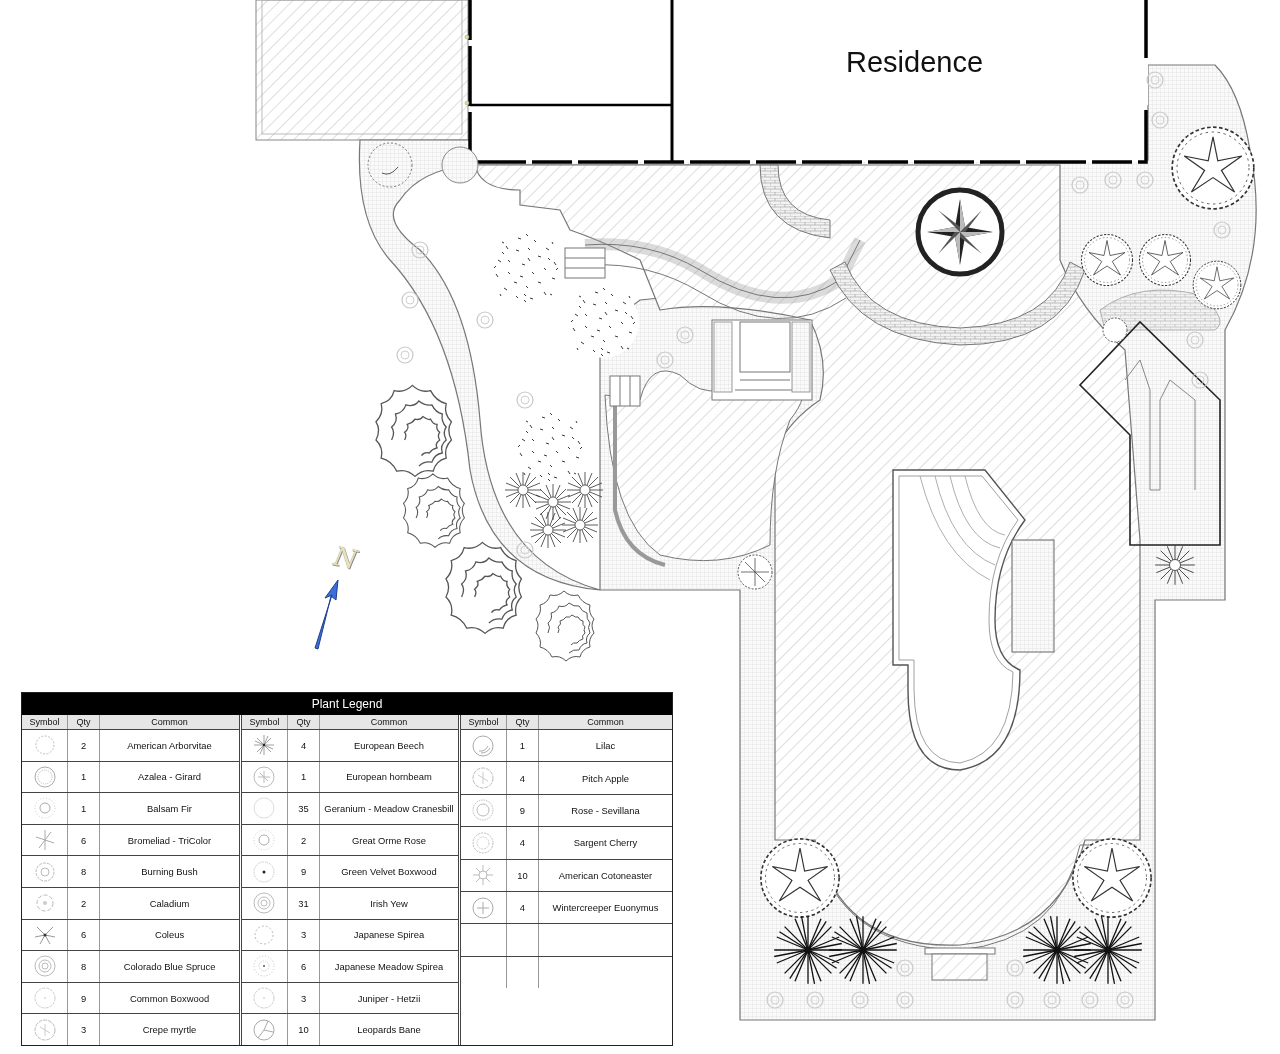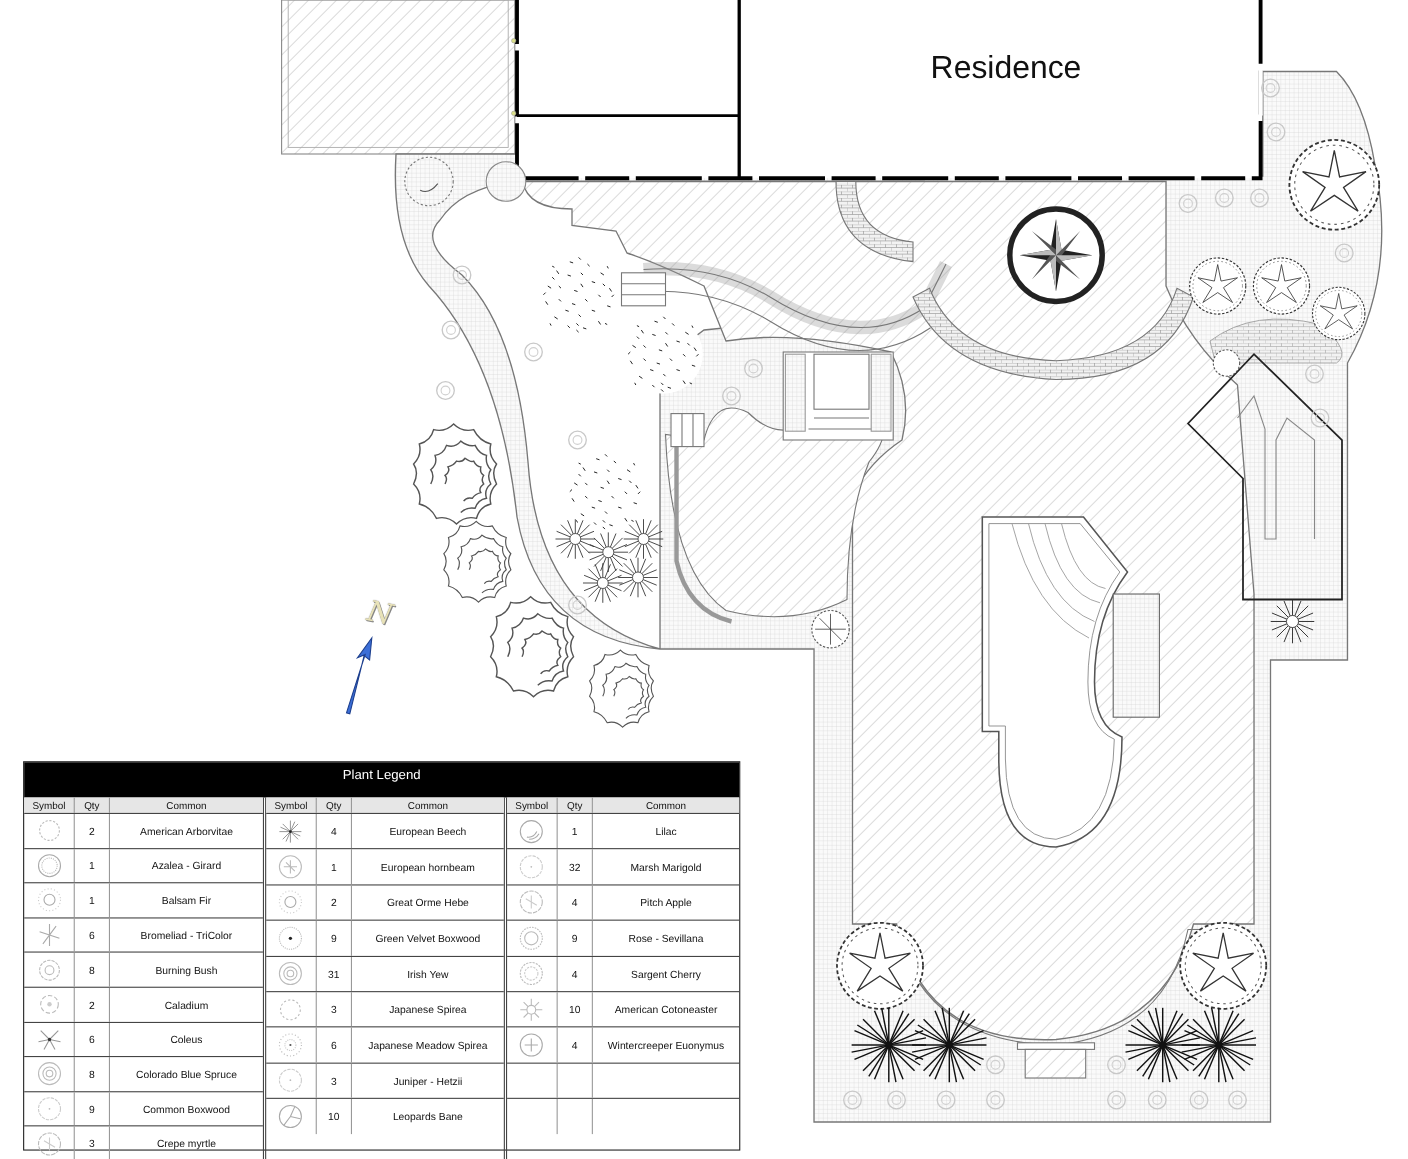--- a/index.html
+++ b/index.html
@@ -1,21 +1,21 @@
 <!DOCTYPE html>
 <html><head>
 <meta charset="utf-8">
 <style>
   html,body{margin:0;padding:0;background:#fff;}
   body{width:1280px;height:1054px;position:relative;overflow:hidden;font-family:"Liberation Sans",sans-serif;}
   #plan{position:absolute;left:0;top:0;width:1280px;height:1054px;}
   .residence-label{position:absolute;left:846px;top:6px;font-size:29px;color:#111;font-family:"Liberation Sans",sans-serif;margin-top:40px;}
   .north-n{position:absolute;left:334px;top:543px;font-family:"DejaVu Serif",serif;font-style:italic;font-size:26px;color:#e8e2b8;text-shadow:0 0 1px #777,1px 1px 0 #888;transform:rotate(12deg);}
   #legend{position:absolute;left:21px;top:692px;width:652px;height:354px;border:1px solid #222;background:#fff;box-sizing:border-box;}
-  #legend .title{height:32px;background:#000;color:#fff;font-size:12px;text-align:center;line-height:22px;}
+  #legend .title{height:22px;background:#000;color:#fff;font-size:12px;text-align:center;line-height:22px;}
   #legend .cols{display:flex;height:330px;}
   #legend .group{display:flex;flex-direction:column;border-right:3px double #444;}
   #legend .group:last-child{border-right:none;}
   #legend .hdr{display:flex;height:14px;background:#e6e6e6;border-bottom:1px solid #444;font-size:9px;line-height:14px;text-align:left;color:#111;}
   #legend .row{display:flex;height:31.4px;border-bottom:1px solid #444;font-size:9.4px;text-align:center;color:#111;}
   #legend .row:last-child{border-bottom:none;}
   #legend .c{display:flex;align-items:center;justify-content:center;border-right:1px solid #999;box-sizing:border-box;}
   #legend .c:last-child{border-right:none;}
   #legend .sym{width:46px;}
   #legend .qty{width:32px;}
@@ -376,26 +376,35 @@
               <circle r="10" fill="none" stroke="#bbb"></circle>
               <path d="M-6 0 L6 0 M0 -6 L0 6 M-4 -4 L4 4" stroke="#bbb"></path>
             </svg>
           </div>
           <div class="c qty">1</div>
           <div class="c com">European hornbeam</div>
         </div>
       <div class="row">
           <div class="c sym">
             <svg class="symicon" viewBox="-12 -12 24 24">
+              <circle r="10" fill="none" stroke="#ddd"></circle>
+            </svg>
+          </div>
+          <div class="c qty">35</div>
+          <div class="c com">Geranium - Meadow Cranesbill</div>
+        </div>
+      <div class="row">
+          <div class="c sym">
+            <svg class="symicon" viewBox="-12 -12 24 24">
               <circle r="5" fill="none" stroke="#aaa"></circle>
               <circle r="10" fill="none" stroke="#ccc" stroke-dasharray="1 2"></circle>
             </svg>
           </div>
           <div class="c qty">2</div>
-          <div class="c com">Great Orme Hebe</div>
+          <div class="c com">Great Orme Rose</div>
         </div>
       <div class="row">
           <div class="c sym">
             <svg class="symicon" viewBox="-12 -12 24 24">
               <circle r="10" fill="none" stroke="#bbb" stroke-dasharray="1 1"></circle>
               <circle r="1.5" fill="#222"></circle>
             </svg>
           </div>
           <div class="c qty">9</div>
           <div class="c com">Green Velvet Boxwood</div>
@@ -465,30 +474,20 @@
               <circle r="10" fill="none" stroke="#aaa"></circle>
               <path d="M-4 5 Q2 6 5 0 M-2 7 Q4 7 7 2" fill="none" stroke="#aaa"></path>
             </svg>
           </div>
           <div class="c qty">1</div>
           <div class="c com">Lilac</div>
         </div>
       <div class="row">
           <div class="c sym">
             <svg class="symicon" viewBox="-12 -12 24 24">
-              <circle r="10" fill="none" stroke="#ccc" stroke-dasharray="3 1"></circle>
-              <circle r="0.8" fill="#bbb"></circle>
-            </svg>
-          </div>
-          <div class="c qty">32</div>
-          <div class="c com">Marsh Marigold</div>
-        </div>
-      <div class="row">
-          <div class="c sym">
-            <svg class="symicon" viewBox="-12 -12 24 24">
               <circle r="10" fill="none" stroke="#bbb" stroke-dasharray="4 1"></circle>
               <path d="M0 -6 L0 6 M-5 -3 L5 3" stroke="#ccc"></path>
             </svg>
           </div>
           <div class="c qty">4</div>
           <div class="c com">Pitch Apple</div>
         </div>
       <div class="row">
           <div class="c sym">
             <svg class="symicon" viewBox="-12 -12 24 24">

